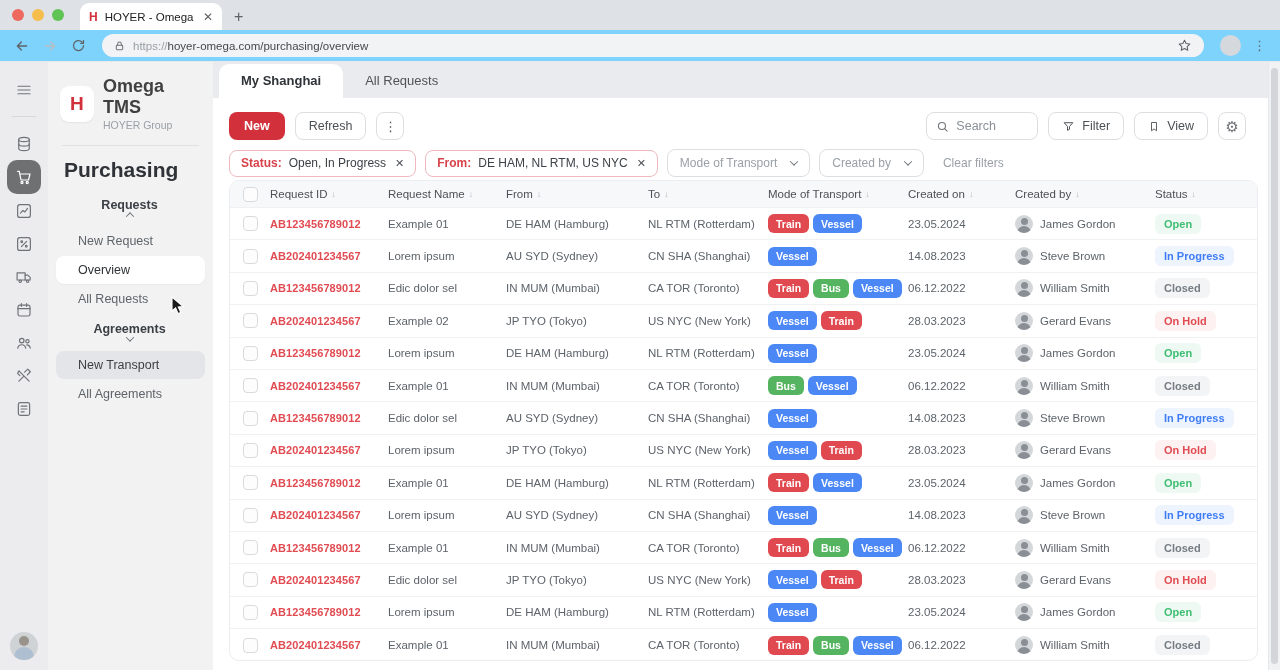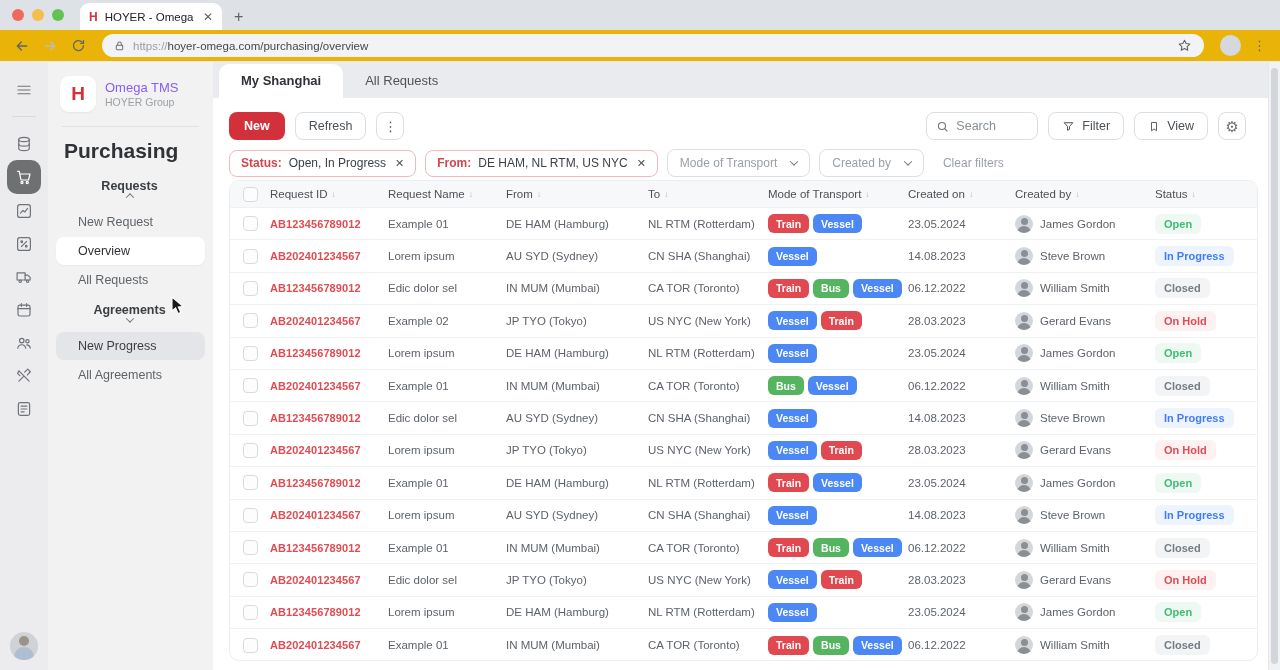--- a/index.html
+++ b/index.html
@@ -9,21 +9,21 @@
   
   .tabstrip { height:30px; background:#dee1e6; display:flex; align-items:flex-end; }
   .traffic { display:flex; gap:8px; align-items:center; height:30px; padding:0 16px 0 12px; }
   .dot { width:12px; height:12px; border-radius:50%; }
   .dot.r{background:#ee6a5f}.dot.y{background:#f5bd4b}.dot.g{background:#5fc454}
   .browser-tab { width:142px; height:27px; background:#fff; border-radius:9px 9px 0 0; display:flex; align-items:center; gap:7px; padding:0 9px; font-size:11.5px; color:#202124; }
   .tab-favicon { color:#d2313c; font-weight:bold; font-size:12px; line-height:1; }
   .tab-title { flex:1; white-space:nowrap; overflow:hidden; }
   .tab-close { color:#5f6368; font-size:12px; }
   .newtab-btn { color:#5f6368; font-size:16px; padding:0 12px 4px; }
-  .addrbar { height:32px; background:#eab308; display:flex; align-items:center; padding:0 10px; border-bottom:1px solid #e7e9ec; }
+  .addrbar { height:32px; background:#7dd3fc; display:flex; align-items:center; padding:0 10px; border-bottom:1px solid #e7e9ec; }
   .nav-ic { width:24px; height:24px; display:flex; align-items:center; justify-content:center; color:#5f6368; margin-right:4px; }
   .nav-ic.disabled { color:#b9bdc2; }
   .url-pill { flex:1; height:23px; background:#f1f3f4; border-radius:13px; display:flex; align-items:center; padding:0 12px; gap:8px; margin:0 8px; }
   .lock-ic { color:#6f7378; display:flex; }
   .url-text { font-size:11.5px; color:#45494d; white-space:nowrap; }
   .url-text .scheme { color:#9aa0a6; }
   .star-ic { margin-left:auto; color:#5f6368; display:flex; }
   .chrome-avatar { width:21px; height:21px; border-radius:50%; background:#d5d8dc; margin:0 8px; }
   .chrome-menu { color:#5f6368; font-size:13px; letter-spacing:0; padding:0 4px; }
 
@@ -38,21 +38,21 @@
   .rail-divider { width:24px; height:1px; background:#d7d8da; margin:10px 0; }
   .rail-avatar { position:absolute; bottom:10px; width:28px; height:28px; border-radius:50%; background:#cfd3d6; overflow:hidden; }
   .rail-avatar::before { content:""; position:absolute; top:4px; left:9px; width:10px; height:10px; border-radius:50%; background:#9a938b; }
   .rail-avatar::after { content:""; position:absolute; top:15px; left:4px; width:20px; height:14px; border-radius:10px 10px 0 0; background:#aebfd1; }
 
   
   .sidenav { position:absolute; left:48px; top:0; bottom:0; width:165px; background:#f2f2f3; z-index:2; padding-top:10px; }
   .logo-row { display:flex; align-items:center; gap:9px; padding:4px 12px; }
   .logo-box { width:36px; height:36px; background:#fff; border-radius:9px; display:flex; align-items:center; justify-content:center; box-shadow:0 1px 2px rgba(0,0,0,.06); }
   .logo-letter { color:#d2313c; font-weight:bold; font-size:19px; }
-  .app-name { font-size:13px; font-weight:normal; color:#8b5cf6; }
+  .app-name { font-size:18px; font-weight:bold; color:#404040; }
   .org-name { font-size:10.5px; color:#9aa0a6; margin-top:1px; }
   .side-divider { height:1px; background:#e0e1e4; margin:10px 14px 8px; }
   .section-title { font-size:21px; font-weight:bold; color:#2f3337; padding:4px 16px 8px; }
   .group-header { display:flex; align-items:center; justify-content:space-between; padding:8px 18px 8px 16px; font-size:12.5px; font-weight:bold; color:#3a3f44; cursor:default;flex-direction:column; }
   .chev { width:6px; height:6px; border-right:1.6px solid #70757a; border-bottom:1.6px solid #70757a; }
   .chev.up { transform:rotate(-135deg) translate(-1px,-1px); }
   .chev.down { transform:rotate(45deg) translate(-1px,-1px); }
   .nav-item { margin:1px 8px; padding:7px 8px 7px 22px; font-size:12.5px; color:#5f6469; border-radius:8px; position:relative; }
   .nav-item.active { background:#fff; color:#2f3337; box-shadow:0 1px 2px rgba(0,0,0,.04); }
   .nav-item.hovered { background:#e4e5e8; color:#3a3f44; }
@@ -251,21 +251,21 @@
           <span>Requests</span>
           <span class="chev up"></span>
         </div>
         <div class="nav-item">New Request</div>
         <div class="nav-item active">Overview</div>
         <div class="nav-item">All Requests</div>
         <div class="group-header">
           <span>Agreements</span>
           <span class="chev down"></span>
         </div>
-        <div class="nav-item hovered">New Progress</div>
+        <div class="nav-item hovered">New Transport</div>
         <div class="nav-item">All Agreements</div>
       </div>
   </div>
 
   <div class="main">
     <div class="tabs-row">
       <div class="page-tab active">My Shanghai</div>
       <div class="page-tab">All Requests</div>
     </div>
 

